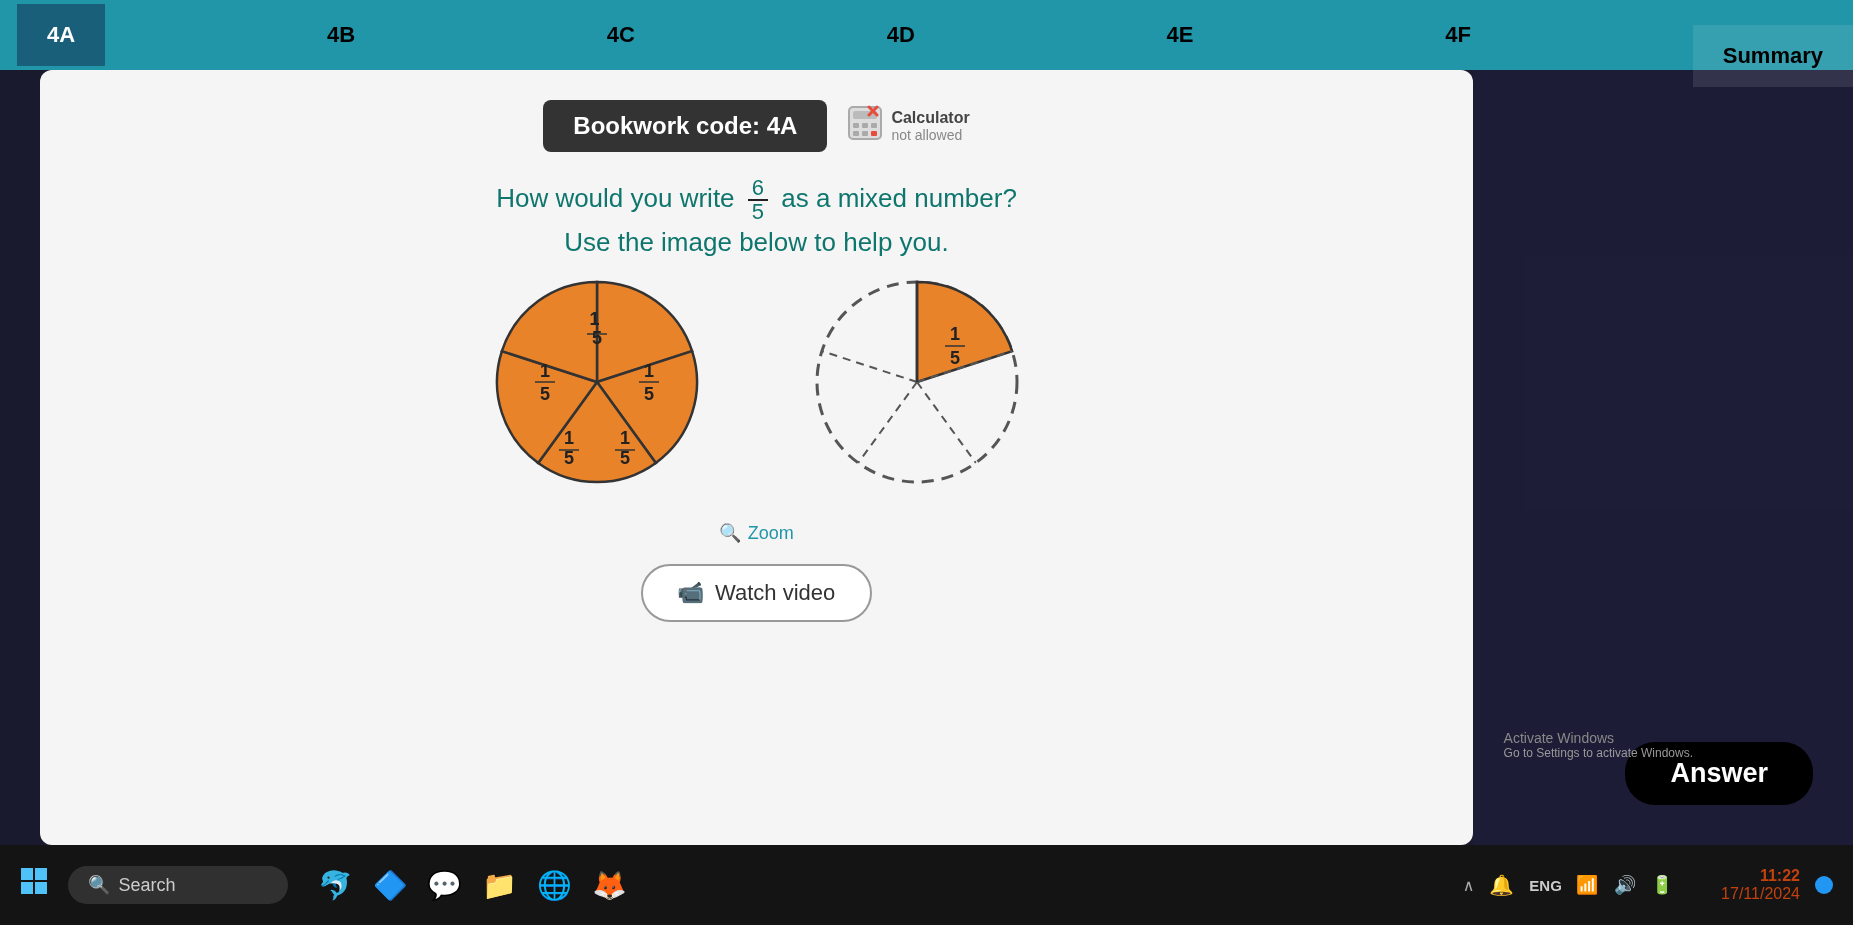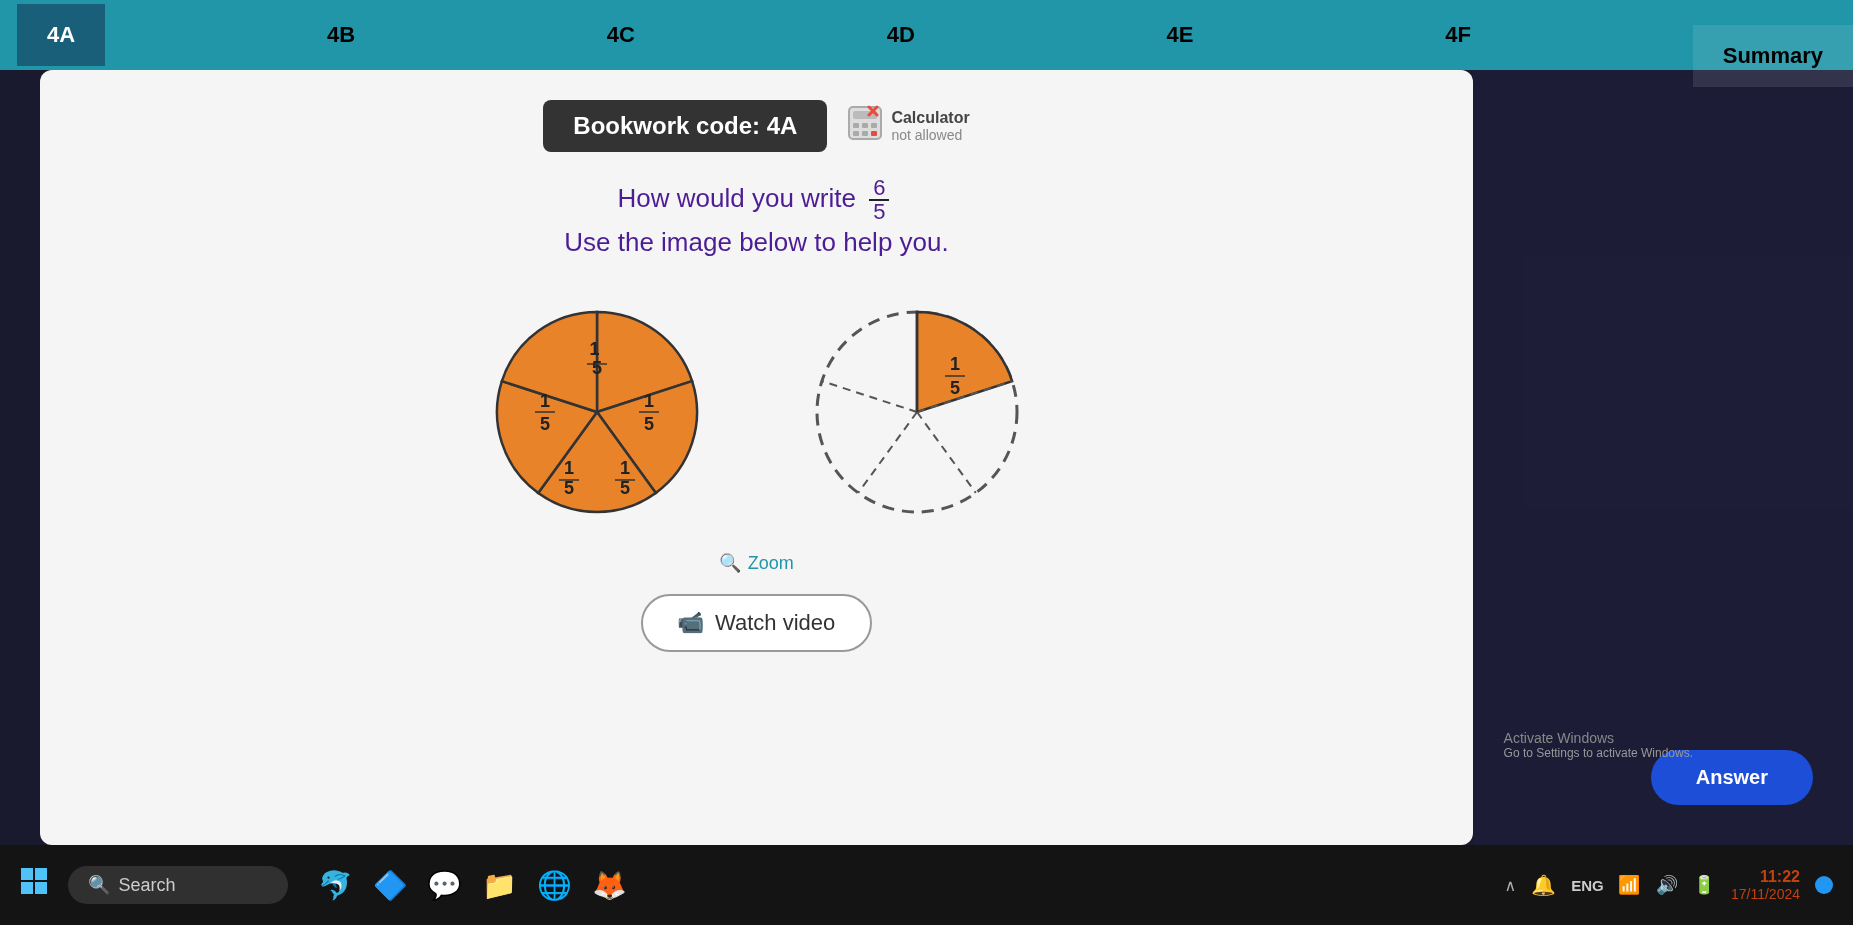--- a/index.html
+++ b/index.html
@@ -89,23 +89,22 @@
     }
 
     .calc-icon {
       font-size: 28px;
       position: relative;
     }
 
     
     .question-text {
       font-size: 26px;
-      color: #4c1d95;
+      color: #0f766e;
       text-align: center;
-      margin-bottom: 30px;
       line-height: 1.5;
     }
 
     
     .pie-area {
       display: flex;
       align-items: center;
       gap: 80px;
       margin-bottom: 20px;
     }
@@ -145,26 +144,26 @@
       align-items: center;
       gap: 10px;
       color: #333;
     }
 
     
     .answer-btn {
       position: absolute;
       right: 40px;
       bottom: 120px;
-      background: #1d4ed8;
+      background: #000000;
       color: #fff;
       border: none;
       border-radius: 30px;
       padding: 16px 45px;
-      font-size: 20px;
+      font-size: 27px;
       cursor: pointer;
       font-weight: 600;
     }
 
     
     .activate-windows {
       position: absolute;
       right: 160px;
       bottom: 165px;
       font-size: 13px;
@@ -292,20 +291,21 @@
     </div>
   </div>
 
   <div class="question-text">
     <div>
       <span>How would you write</span>
       <span style="display:inline-flex; flex-direction:column; align-items:center; vertical-align:middle; margin:0 6px; font-size:24px; line-height:1;">
         <span style="border-bottom:2px solid #222; padding:0 4px; font-size:22px;">6</span>
         <span style="padding:0 4px; font-size:22px;">5</span>
       </span>
+      <span>as a mixed number?</span>
     </div>
     <div>Use the image below to help you.</div>
   </div>
 
   <div class="pie-area">
 
     <svg class="pie-full" viewBox="-120 -120 240 240">
 
       <path d="M0,0 L0,-100 A100,100 0 0,1 95.1,-30.9 Z" fill="#e8832a" stroke="#333" stroke-width="2.5"></path>
 
@@ -412,17 +412,17 @@
 
   <div class="taskbar-right">
     <span style="font-size:16px; color:#aaa;">∧</span>
     <span style="font-size:20px;">🔔</span>
     <span style="font-size:15px; color:#ccc; font-weight:600;">ENG</span>
     <span style="font-size:18px;">📶</span>
     <span style="font-size:18px;">🔊</span>
     <span style="font-size:18px;">🔋</span>
     <div class="taskbar-time">
       <div style="font-size:16px; font-weight:600;">11:22</div>
-      <div style="font-size:14px;">17/11/2024</div>
+      <div style="font-size:16px;margin-left:32px;">17/11/2024</div>
     </div>
     <div class="blue-dot"></div>
   </div>
 </div>
 
 </body></html>

